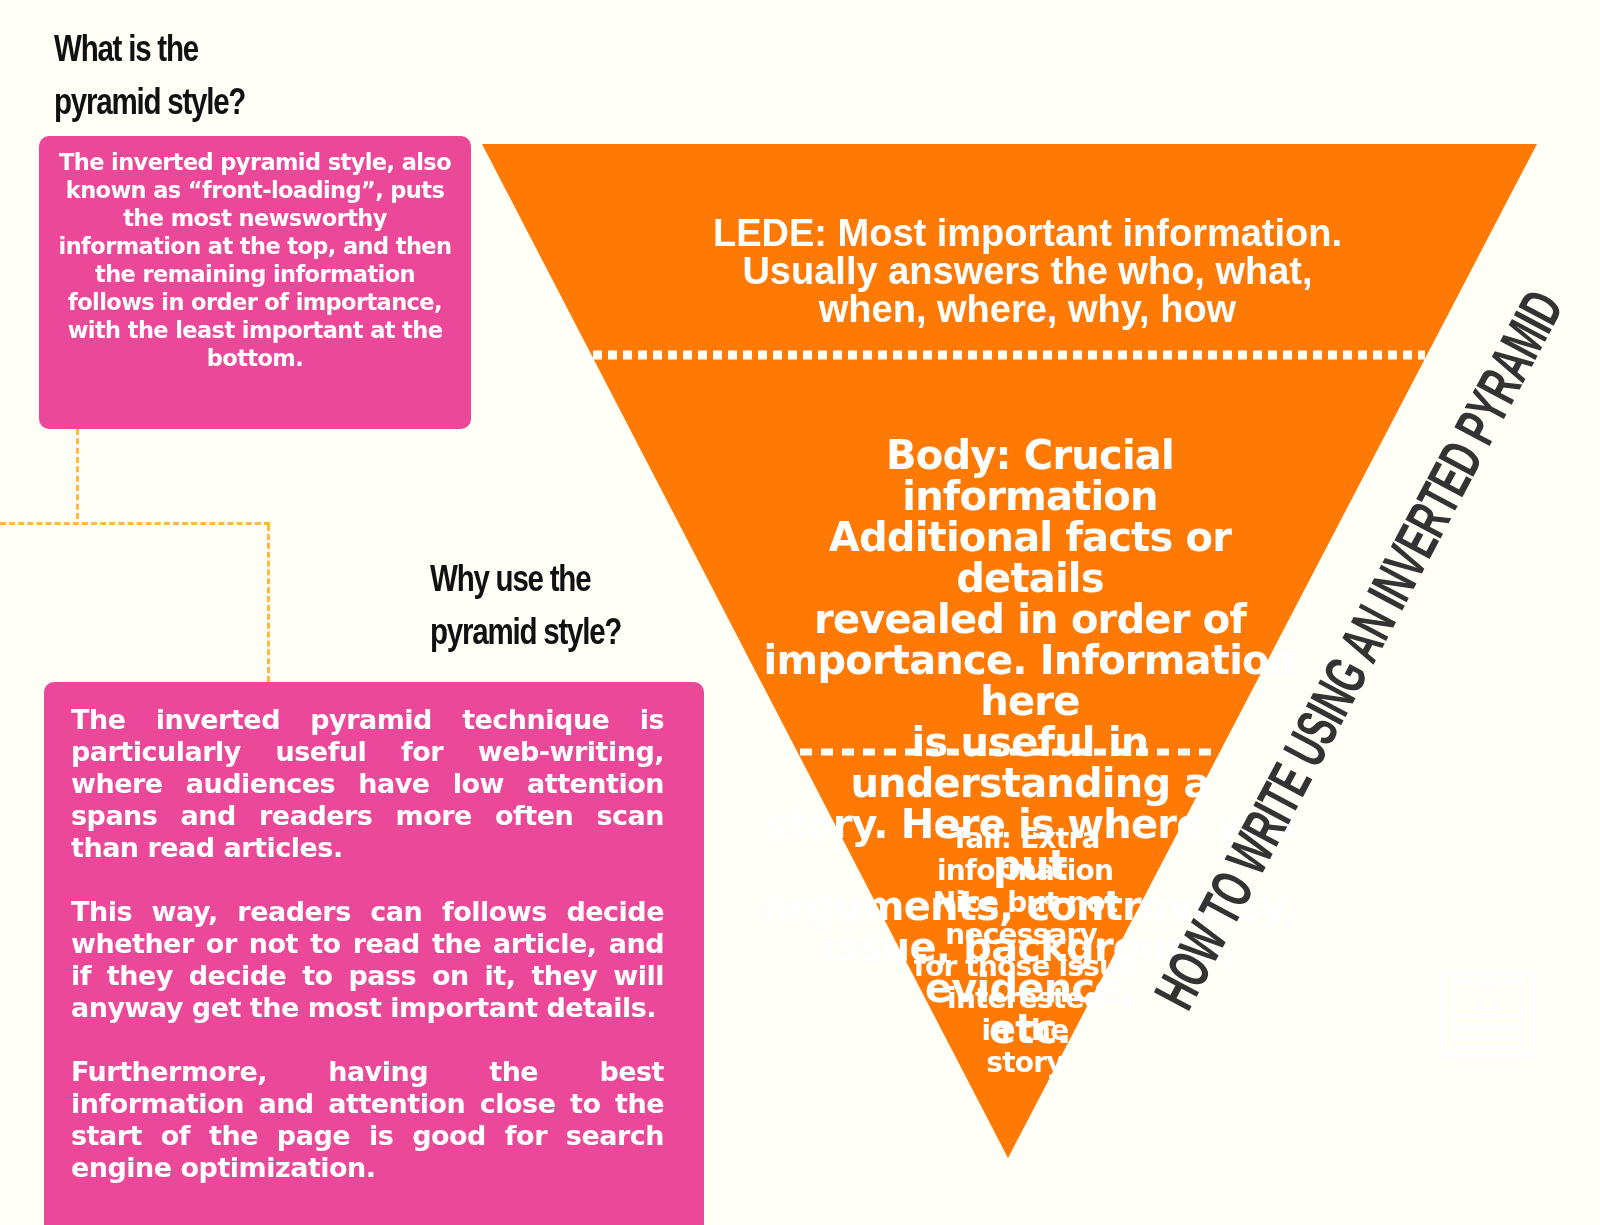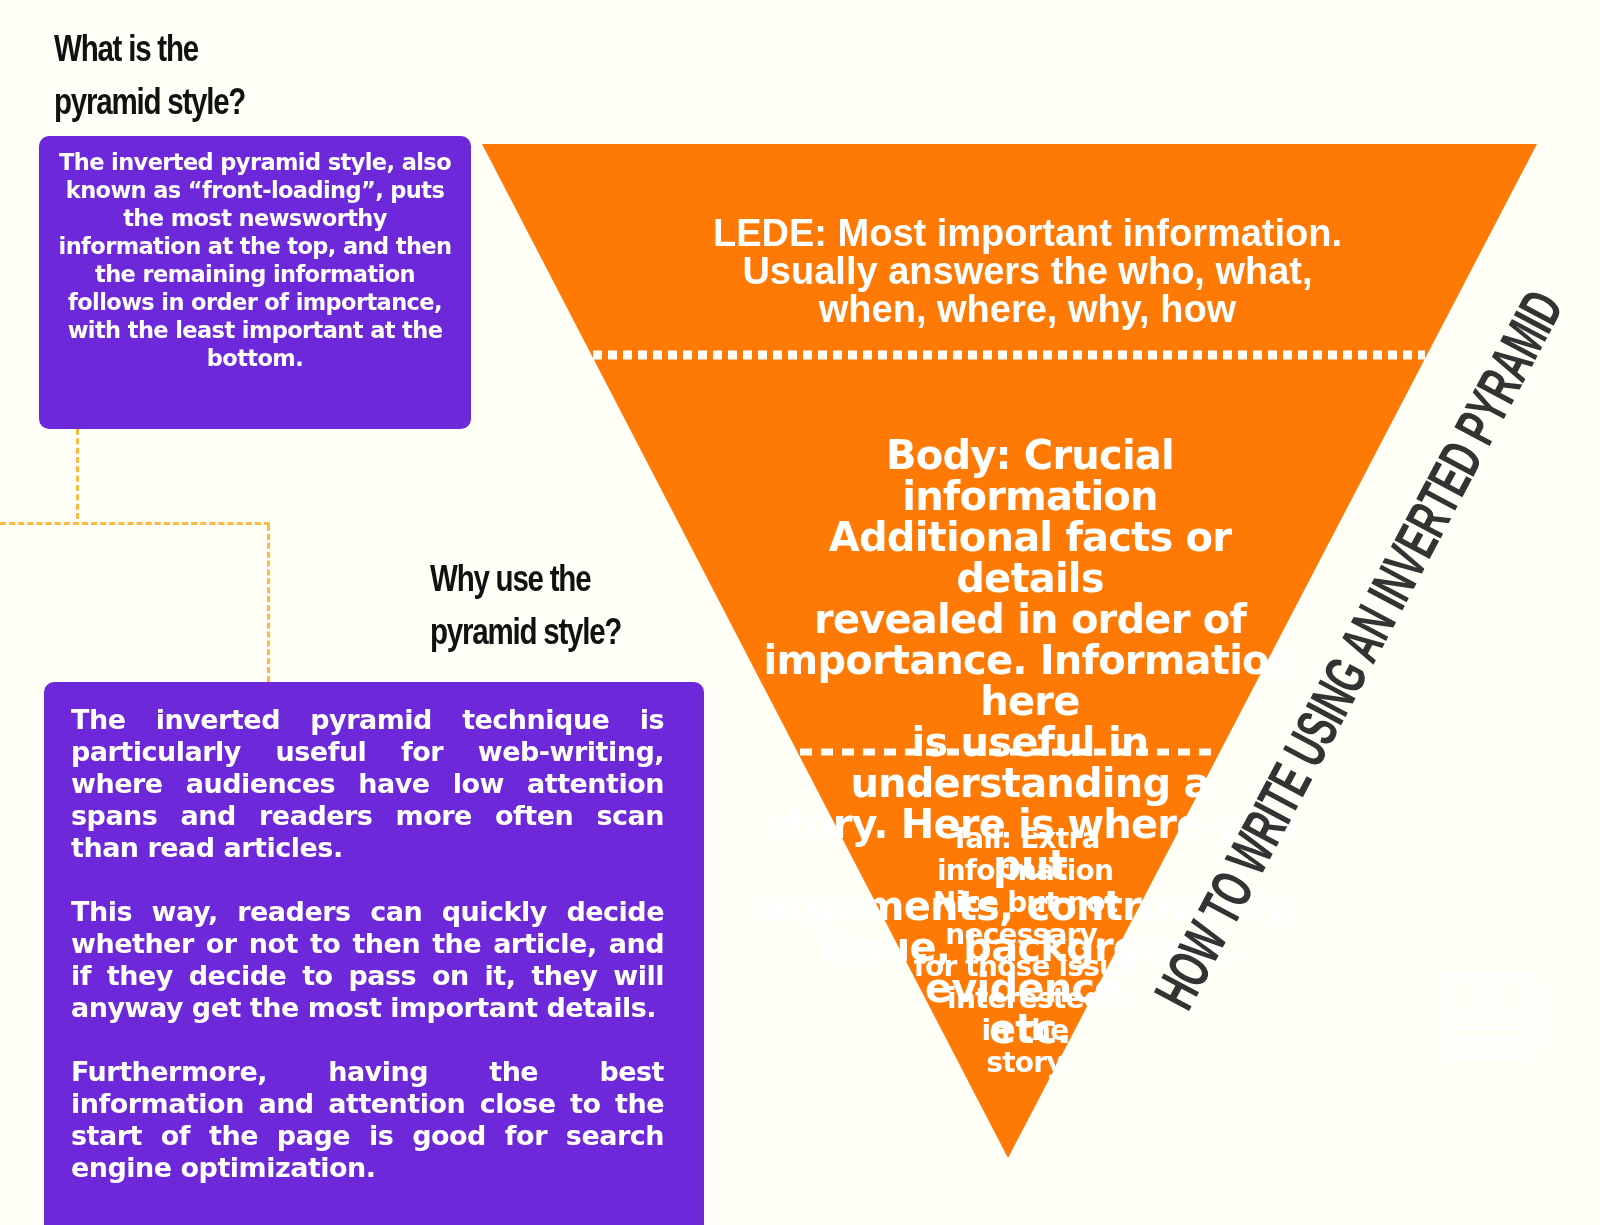--- a/index.html
+++ b/index.html
@@ -24,21 +24,21 @@
       letter-spacing: -1.5px;
       transform: scaleX(0.82);
       transform-origin: left top;
       white-space: nowrap;
     }
     #h1 { left: 54px; top: 22px; }
     #h2 { left: 430px; top: 552px; }
 
     .card {
       position: absolute;
-      background: #6d28d9;
+      background: #ec4899;
       border-radius: 10px;
       color: #fff;
       font-family: "DejaVu Sans", sans-serif;
       font-weight: bold;
       box-sizing: border-box;
     }
     #card1 {
       left: 39px; top: 136px; width: 432px; height: 293px;
       padding: 12px 18px 0 18px;
       text-align: center;
@@ -142,21 +142,21 @@
 <div id="conn-h" class="connector"></div>
 <div id="conn-v2" class="connector"></div>
 
 <div id="h2" class="heading">
   <div>Why use the</div>
   <div>pyramid style?</div>
 </div>
 
 <div id="card2" class="card">
   <p>The inverted pyramid technique is particularly useful for web-writing, where audiences have low attention spans and readers more often scan than read articles.</p>
-  <p>This way, readers can quickly decide whether or not to then the article, and if they decide to pass on it, they will anyway get the most important details.</p>
+  <p>This way, readers can follows decide whether or not to read the article, and if they decide to pass on it, they will anyway get the most important details.</p>
   <p>Furthermore, having the best information and attention close to the start of the page is good for search engine optimization.</p>
 </div>
 
 <svg id="pyramid-svg" width="1600" height="1225" viewBox="0 0 1600 1225">
   <polygon points="482,144 1537,144 1008,1158" fill="#ff7a05"></polygon>
   <line x1="593" y1="355" x2="1425" y2="355" stroke="#fffef7" stroke-width="9" stroke-dasharray="9,6"></line>
   <line x1="800" y1="752" x2="1218" y2="752" stroke="#fffef7" stroke-width="7" stroke-dasharray="12,9"></line>
 </svg>
 
 <div id="lede-text" class="pyr-text">LEDE: Most important information.

